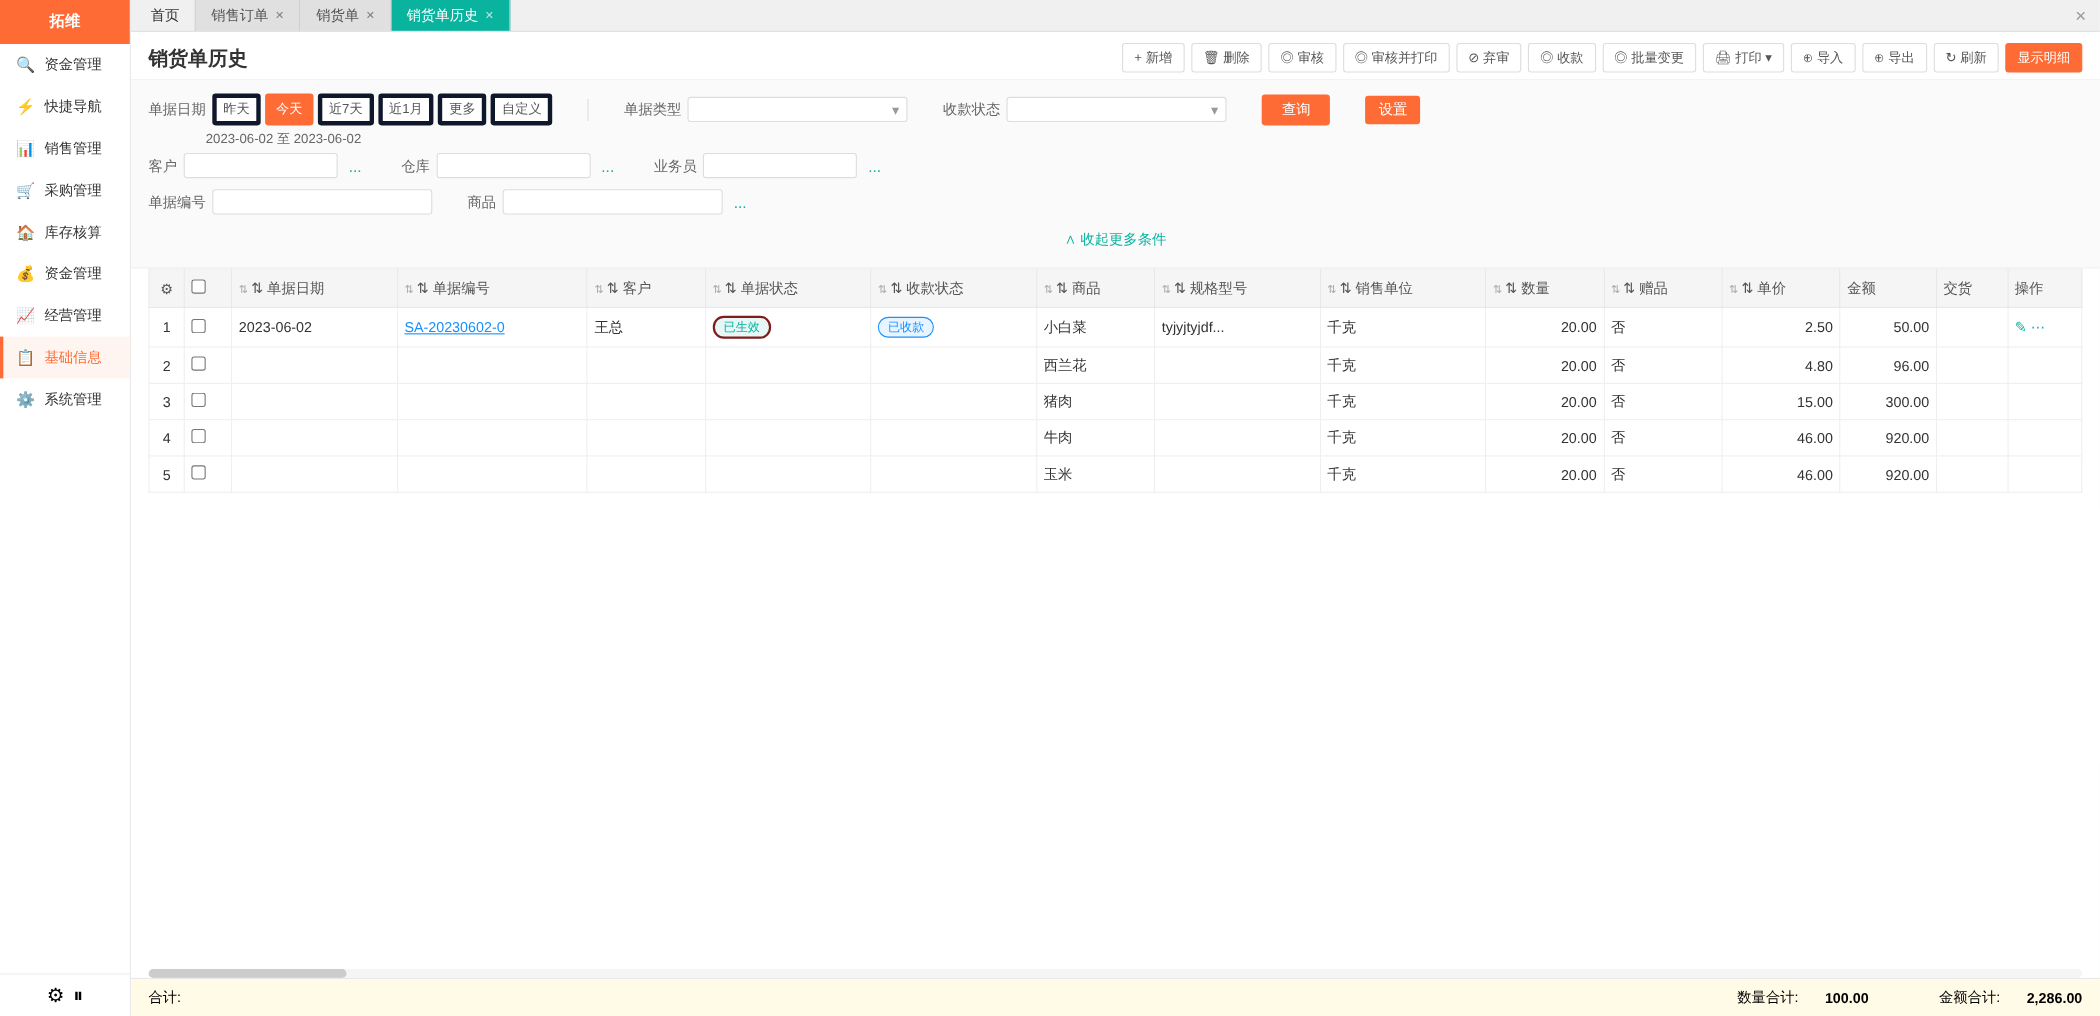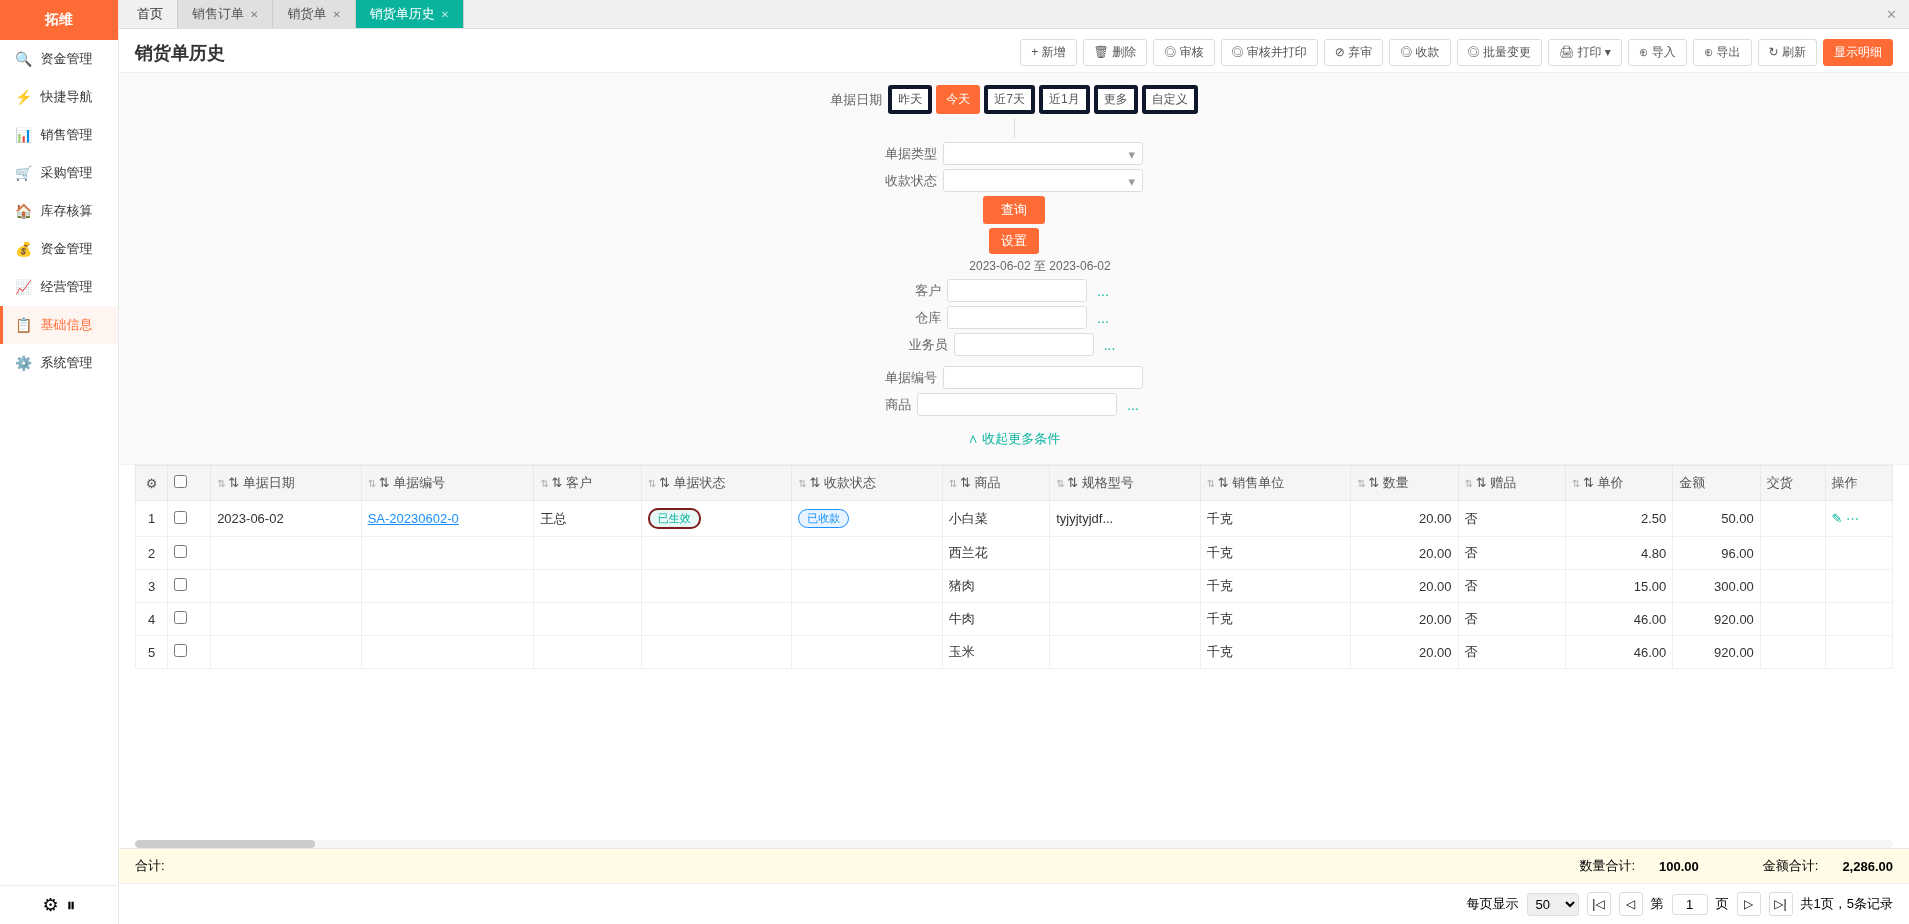--- a/index.html
+++ b/index.html
@@ -136,23 +136,22 @@
 
     
     .filter-area {
       padding: 12px 16px;
       border-bottom: 1px solid #f0f0f0;
       background: #fafafa;
     }
     .filter-row {
       display: flex;
       align-items: center;
-      gap: 4px;
+      gap: 32px;
       margin-bottom: 10px;
-      flex-direction: column;
     }
     .filter-item {
       display: flex;
       align-items: center;
       gap: 6px;
     }
     .filter-label { color: #666; white-space: nowrap; }
     .filter-input {
       border: 1px solid #ddd;
       border-radius: 3px;
@@ -632,26 +631,14 @@
     </div>
 
     <div class="table-footer">
       <span style="font-weight:normal;">合计:</span>
       <span style="margin-left:auto;">数量合计:</span>
       <span style="font-weight:bold;">100.00</span>
       <span style="margin-left:40px;">金额合计:</span>
       <span style="font-weight:bold;">2,286.00</span>
     </div>
 
-    <div class="pagination-bar">
-      <span>每页显示</span>
-      <select class="page-size-select" id="page-size-select"><option value="50">50</option><option value="100">100</option><option value="200">200</option></select>
-      <button class="page-btn">|◁</button>
-      <button class="page-btn">◁</button>
-      <span>第</span>
-      <input class="page-num-input" type="text" id="page-num-input" value="1" style="">
-      <span>页</span>
-      <button class="page-btn">▷</button>
-      <button class="page-btn">▷|</button>
-      <span>共1页，5条记录</span>
-    </div>
   </div>
 </div>
 
 </body></html>

